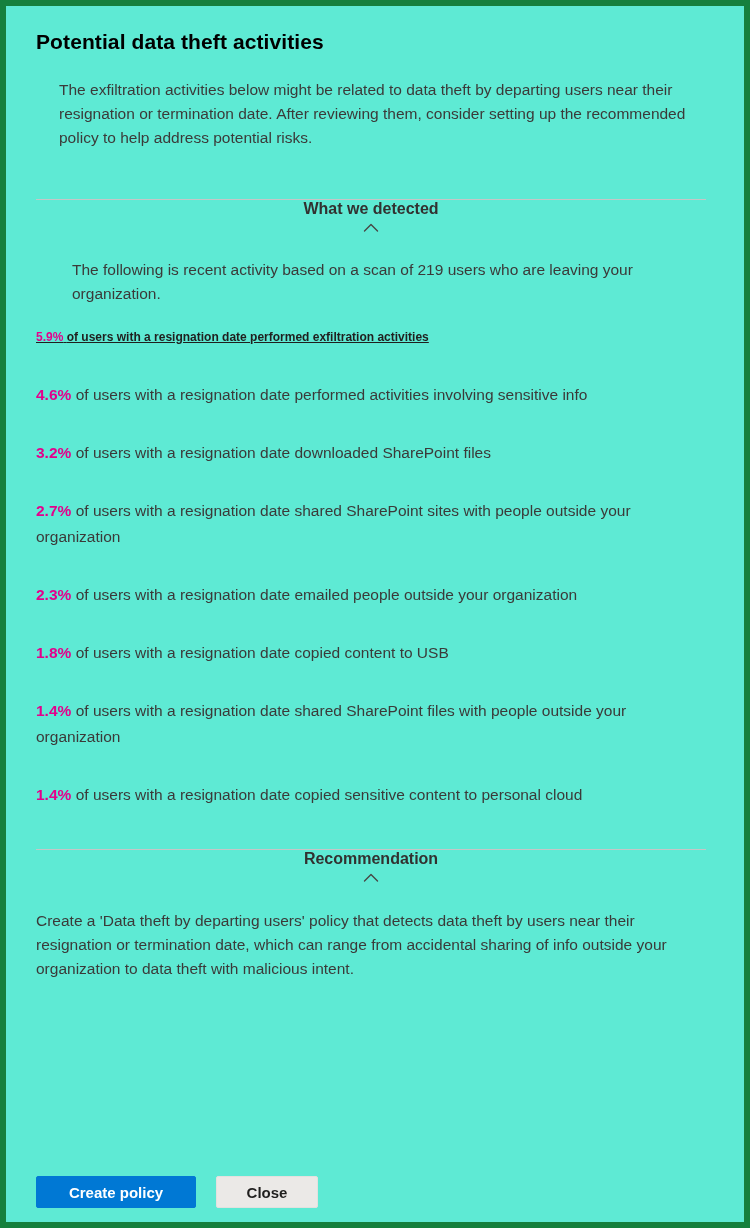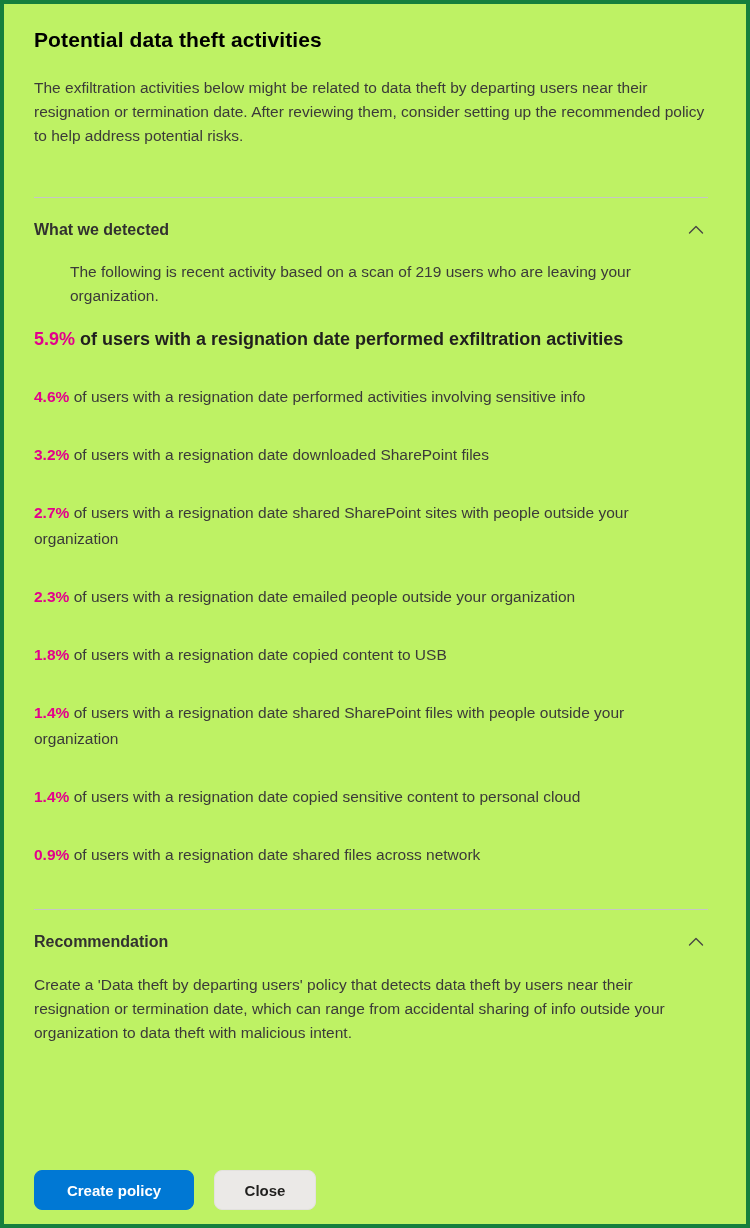--- a/index.html
+++ b/index.html
@@ -5,73 +5,74 @@
   * { box-sizing: border-box; margin: 0; padding: 0; }
   html, body { background: #ffffff; }
   body {
     font-family: "Liberation Sans", "DejaVu Sans", sans-serif;
     width: 750px;
   }
   .panel {
     position: relative;
     width: 750px;
     height: 1228px;
-    background: #bef264;
-    border: 4px solid #15803d;
+    background: #5eead4;
+    border: 6px solid #15803d;
     overflow: hidden;
   }
   .content {
     padding: 24px 38px 0 30px;
   }
   .page-title {
     font-size: 21px;
     font-weight: bold;
     color: #000000;
     letter-spacing: 0.1px;
   }
   .body-text {
     font-size: 15.5px;
     line-height: 24px;
     color: #3b3a39;
   }
-  .intro { margin-top: 24px; }
+  .intro { margin-top: 24px; margin-left: 23px; }
   .divider {
     border: none;
     border-top: 1px solid #c6c6c6;
     height: 0;
   }
   .divider-1 { margin-top: 49px; }
   .divider-2 { margin-top: 41px; }
   .section-header {
-    margin-top: 22px;
     display: flex;
     align-items: center;
     justify-content: space-between;
     cursor: pointer;
+    flex-direction: column;
   }
   .section-header .header-label {
     font-size: 16px;
     font-weight: 600;
     color: #323130;
   }
   .chevron-btn {
     background: none;
     border: none;
     padding: 2px 4px;
     cursor: pointer;
     display: flex;
     align-items: center;
   }
   .detected-summary { margin-top: 21px; margin-left: 36px; }
   .headline {
     margin-top: 19px;
-    font-size: 18px;
+    font-size: 12px;
     font-weight: bold;
     line-height: 25px;
     color: #201f1e;
+    text-decoration: underline;
   }
   .pct-highlight { color: #e3008c; }
   .stats-list {
     margin-top: 15px;
     list-style: none;
   }
   .stat-line {
     font-size: 15.5px;
     line-height: 26px;
     color: #3b3a39;
@@ -84,25 +85,25 @@
   .rec-body { margin-top: 22px; }
   .footer {
     position: absolute;
     left: 30px;
     bottom: 14px;
     display: flex;
     gap: 20px;
     align-items: center;
   }
   .btn {
-    height: 40px;
+    height: 32px;
     font-family: "Liberation Sans", "DejaVu Sans", sans-serif;
     font-size: 15px;
     font-weight: 600;
-    border-radius: 8px;
+    border-radius: 2px;
     cursor: pointer;
     display: inline-flex;
     align-items: center;
     justify-content: center;
   }
   .btn-primary {
     background: #0078d4;
     color: #ffffff;
     border: 1px solid #0078d4;
     min-width: 160px;
@@ -144,21 +145,20 @@
     <p class="headline"><span class="pct-highlight">5.9%</span> <span>of users with a resignation date performed exfiltration activities</span></p>
 
     <ul class="stats-list">
       <li class="stat-line"><span class="stat-pct">4.6%</span> <span>of users with a resignation date performed activities involving sensitive info</span></li>
       <li class="stat-line"><span class="stat-pct">3.2%</span> <span>of users with a resignation date downloaded SharePoint files</span></li>
       <li class="stat-line"><span class="stat-pct">2.7%</span> <span>of users with a resignation date shared SharePoint sites with people outside your organization</span></li>
       <li class="stat-line"><span class="stat-pct">2.3%</span> <span>of users with a resignation date emailed people outside your organization</span></li>
       <li class="stat-line"><span class="stat-pct">1.8%</span> <span>of users with a resignation date copied content to USB</span></li>
       <li class="stat-line"><span class="stat-pct">1.4%</span> <span>of users with a resignation date shared SharePoint files with people outside your organization</span></li>
       <li class="stat-line"><span class="stat-pct">1.4%</span> <span>of users with a resignation date copied sensitive content to personal cloud</span></li>
-      <li class="stat-line"><span class="stat-pct">0.9%</span> <span>of users with a resignation date shared files across network</span></li>
     </ul>
 
     <hr class="divider divider-2">
 
     <div class="section-header">
       <span class="header-label">Recommendation</span>
       <button class="chevron-btn">
         <span>
           <svg width="16" height="9" viewBox="0 0 16 9">
               <path d="M1.5 8 L8 1.5 L14.5 8" fill="none" stroke="#484644" stroke-width="1.4" stroke-linecap="round" stroke-linejoin="round"></path>

